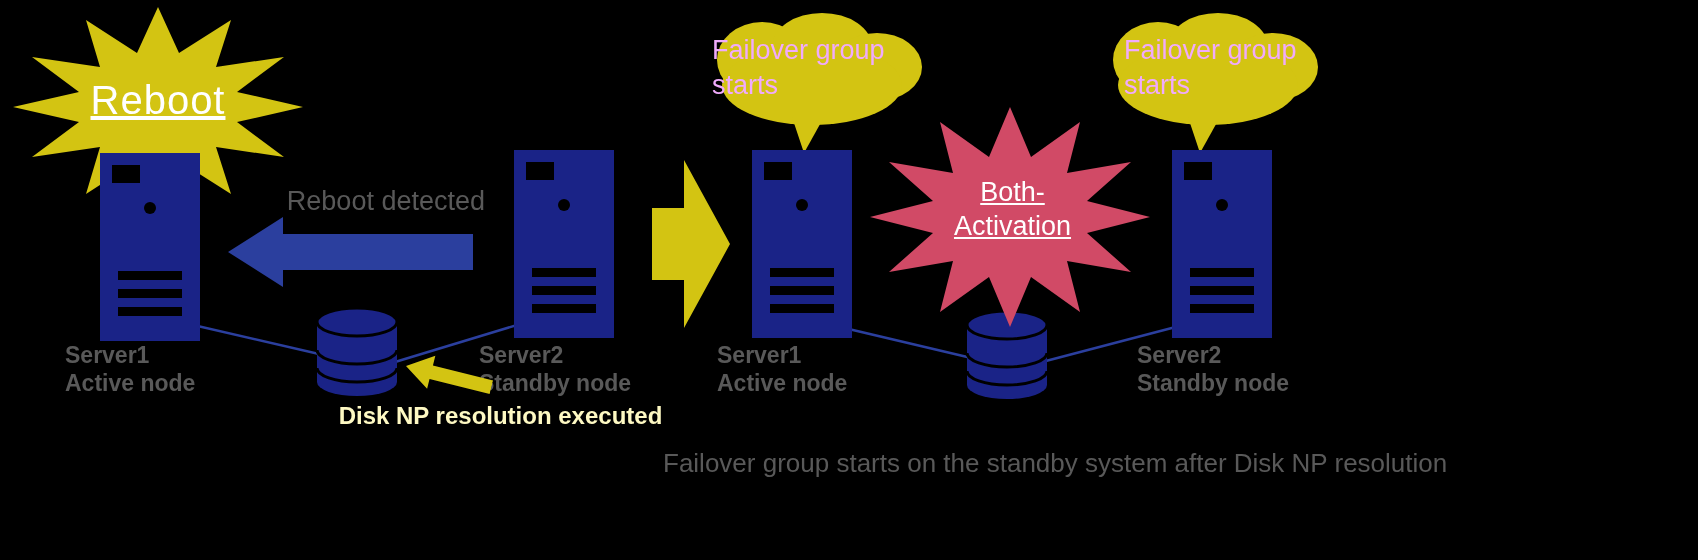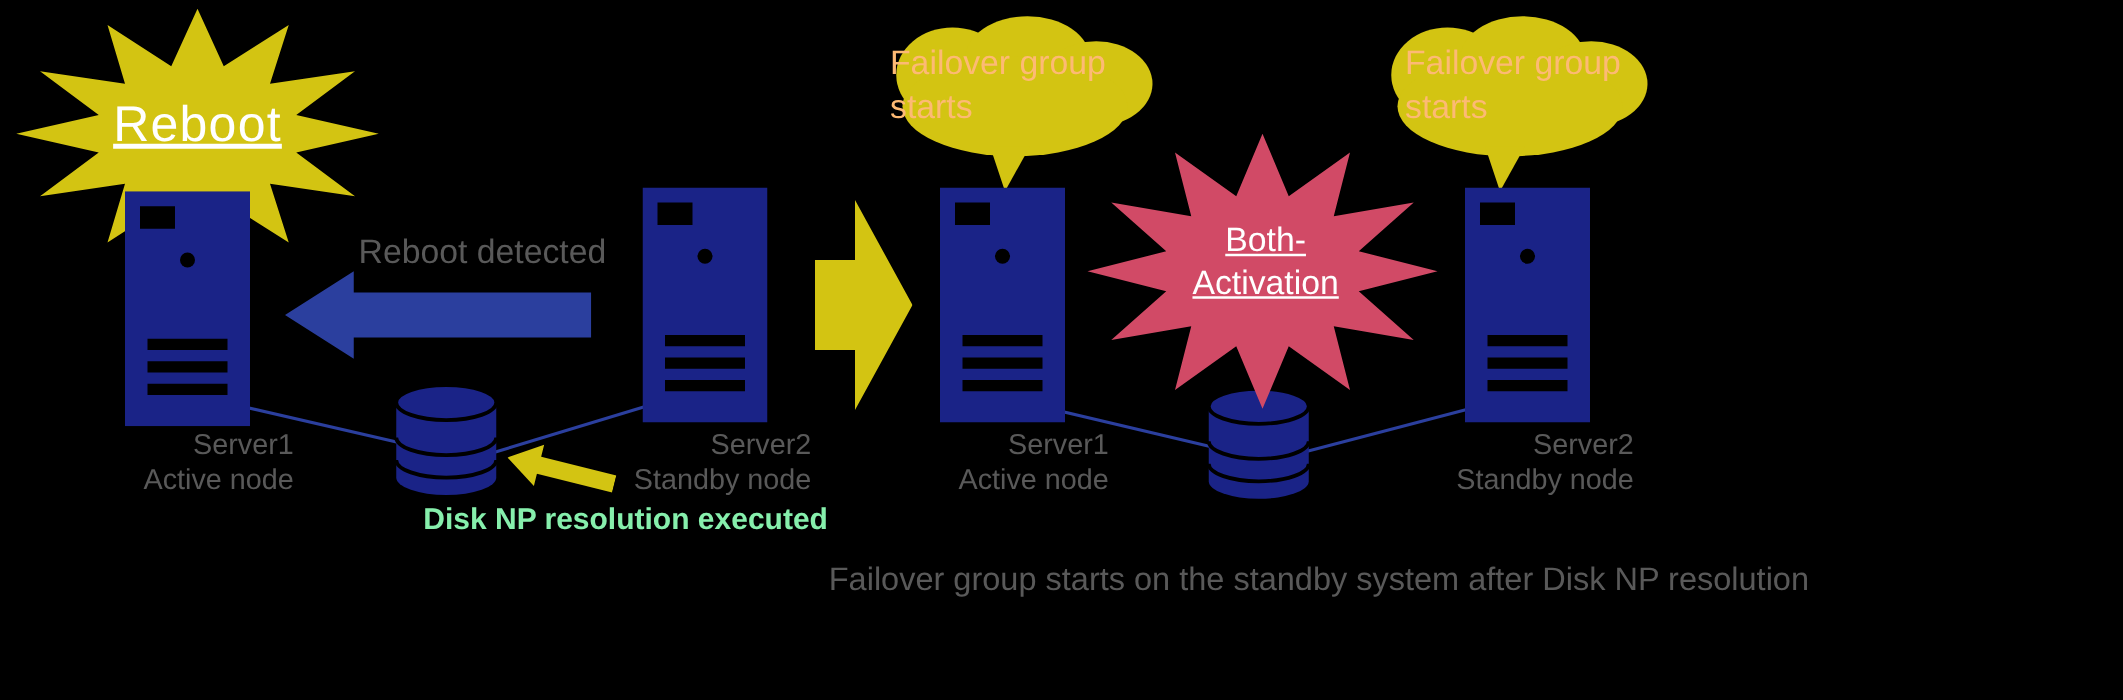--- a/index.html
+++ b/index.html
@@ -24,38 +24,38 @@
   }
   .reboot-text {
     font-size: 40px;
     letter-spacing: 1px;
   }
   .redburst-text {
     font-size: 27px;
     line-height: 1.25;
   }
   .cloud-text {
-    color: #fdba74;
+    color: #f0abfc;
     font-size: 27px;
     line-height: 1.3;
     text-align: left;
   }
   .gray-text {
     color: #595959;
     font-size: 27px;
   }
   .server-label {
     color: #595959;
     font-size: 23px;
-    font-weight: normal;
-    text-align: right;
+    font-weight: bold;
+    text-align: left;
     line-height: 1.2;
   }
   .disk-caption {
-    color: #86efac;
+    color: #fef9c3;
     font-size: 24px;
     font-weight: bold;
     text-align: center;
   }
   .footnotes {
     color: #595959;
     font-size: 26px;
     line-height: 1.3;
     text-align: left;
   }

